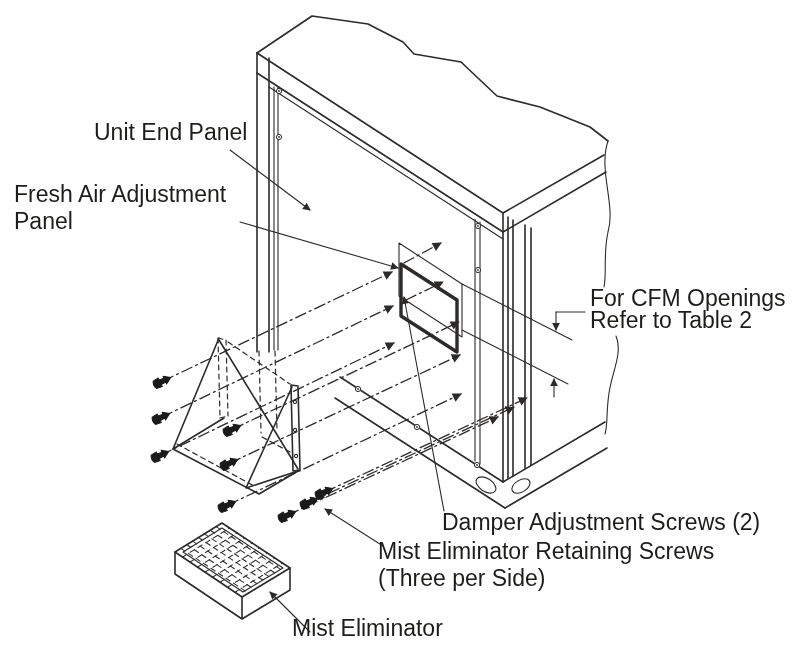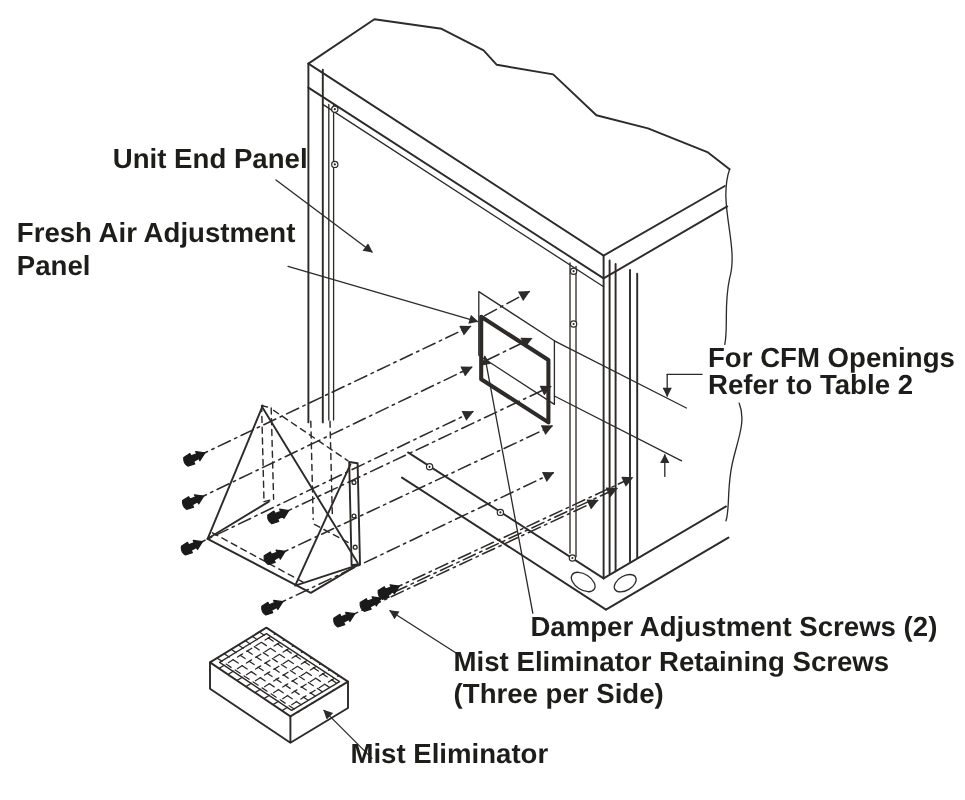--- a/index.html
+++ b/index.html
@@ -1,17 +1,17 @@
 <!DOCTYPE html>
 <html><head>
 <meta charset="utf-8">
 <style>
   html,body{margin:0;padding:0;background:#ffffff;}
   #stage{position:relative;width:804px;height:665px;background:#ffffff;overflow:hidden;
-         font-family:"Liberation Sans",sans-serif;font-weight:bold;}
+         font-family:"Liberation Sans",sans-serif;}
   svg{display:block}
   .ln{fill:none;stroke:#2d2b2a;stroke-width:1.6;stroke-linejoin:round;stroke-linecap:round;}
   .thin{stroke-width:1.1;}
   .thick{stroke-width:3.4;}
   .dash{stroke-dasharray:5 4;stroke-width:1.2;}
   .ddot{stroke-dasharray:11 4 2 4;stroke-width:1.3;}
   .weave{stroke-dasharray:5 4;stroke-width:1.05;}
   .lbl{font-family:"Liberation Sans",sans-serif;font-size:23px;fill:#1d1d1b;}
   .rivet-ring{fill:#ffffff;stroke:#2d2b2a;stroke-width:1;}
   .rivet-dot{fill:#2d2b2a;stroke:none;}

